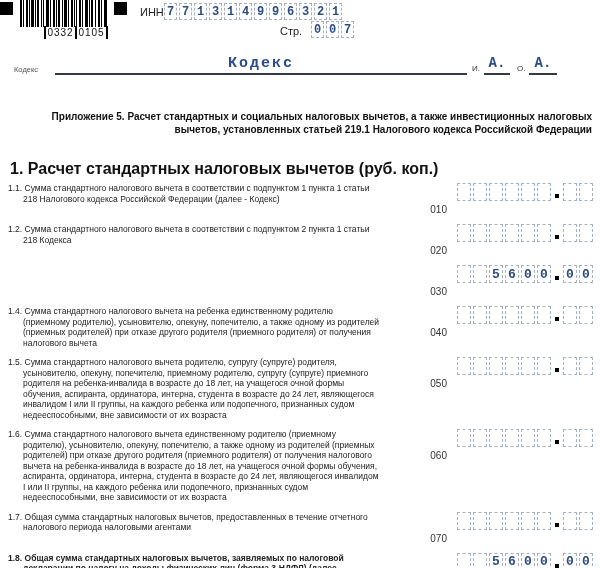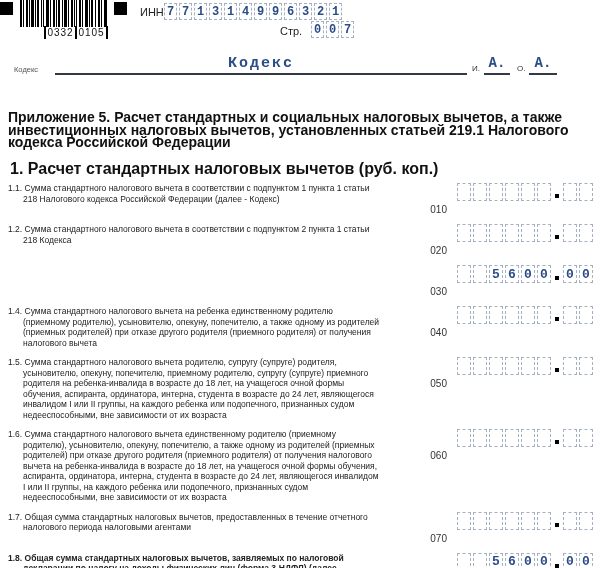--- a/index.html
+++ b/index.html
@@ -40,22 +40,22 @@
   .lbl-i{left:472px;top:64px;}
   .lbl-o{left:517px;top:64px;}
   .init-field{
     position:absolute;top:55px;height:18px;border-bottom:2px solid #333a45;text-align:center;
     font-family:"Liberation Mono", monospace;font-weight:700;font-size:14px;color:#2b4c86;
   }
   .fld-i{left:484px;width:26px;}
   .fld-o{left:529px;width:28px;}
   
   .form-title{
-    position:absolute;top:111px;left:8px;right:8px;text-align:left;
-    font-size:14px;line-height:12.5px;font-weight:700;color:#111;
+    position:absolute;top:111px;left:8px;right:8px;text-align:right;
+    font-size:10px;line-height:12.5px;font-weight:700;color:#111;
   }
   .section-heading{
     position:absolute;top:160px;left:10px;font-size:16px;font-weight:700;color:#111;
   }
   
   .rows{position:absolute;top:183px;left:8px;width:585px;}
   .form-row{display:flex;align-items:flex-start;margin-bottom:9px;gap:46px;}
   .row-text{
     width:402px;font-size:8.5px;line-height:10.5px;color:#222;
     padding-left:15px;text-indent:-15px;

